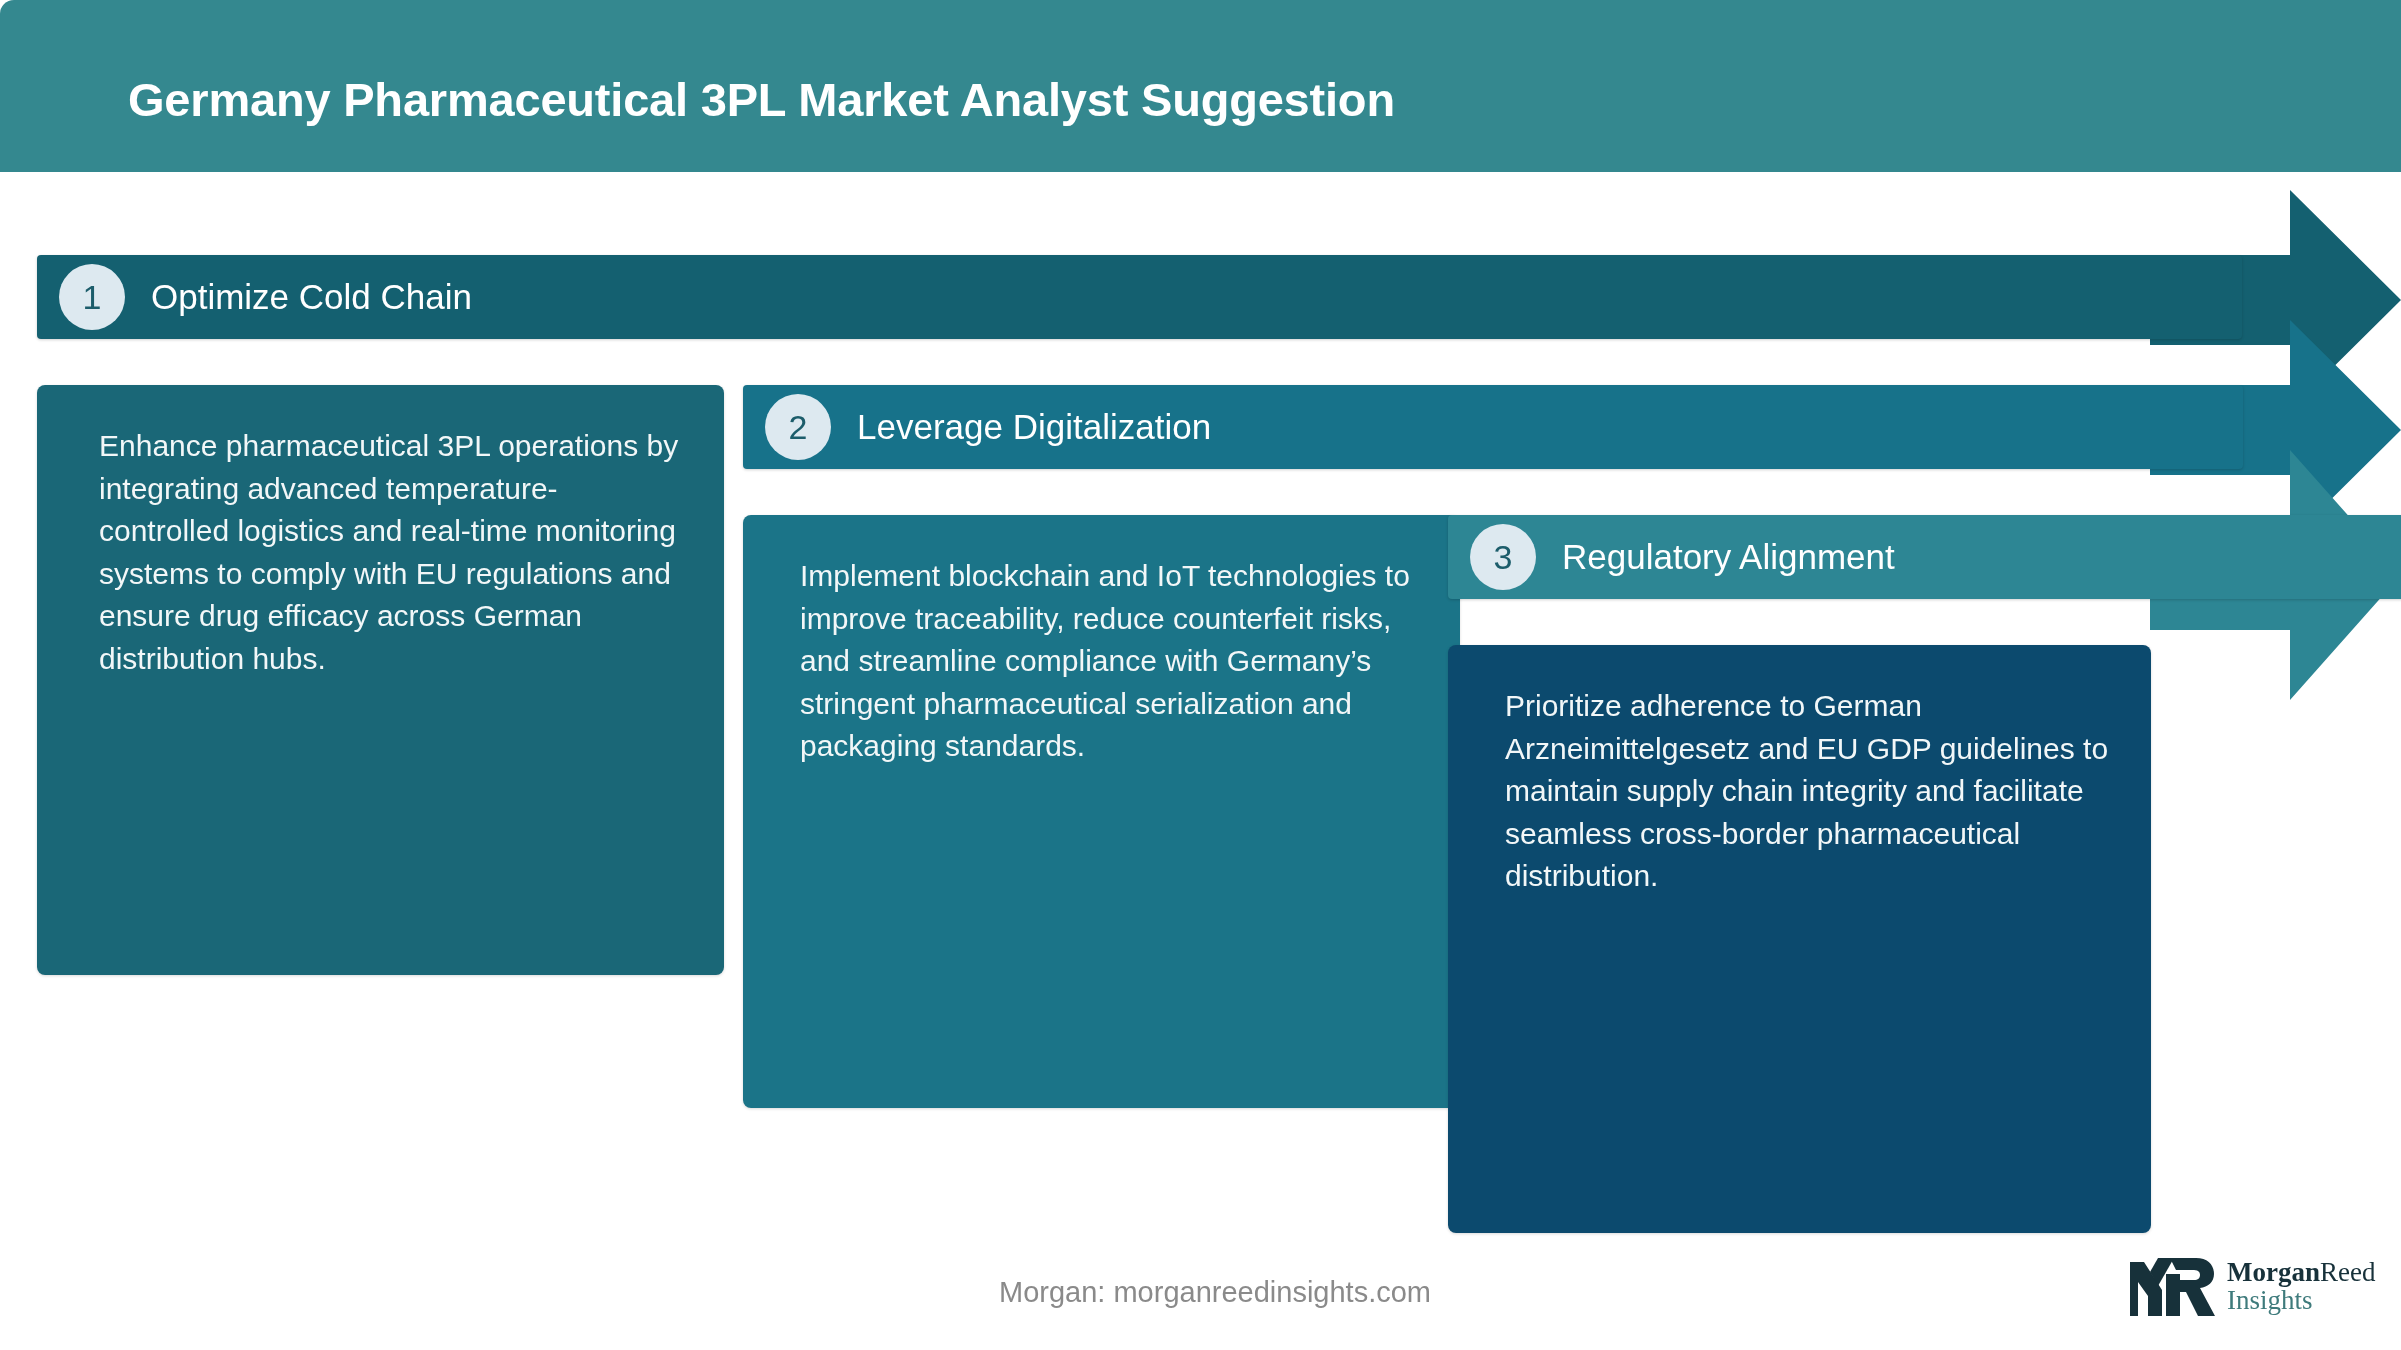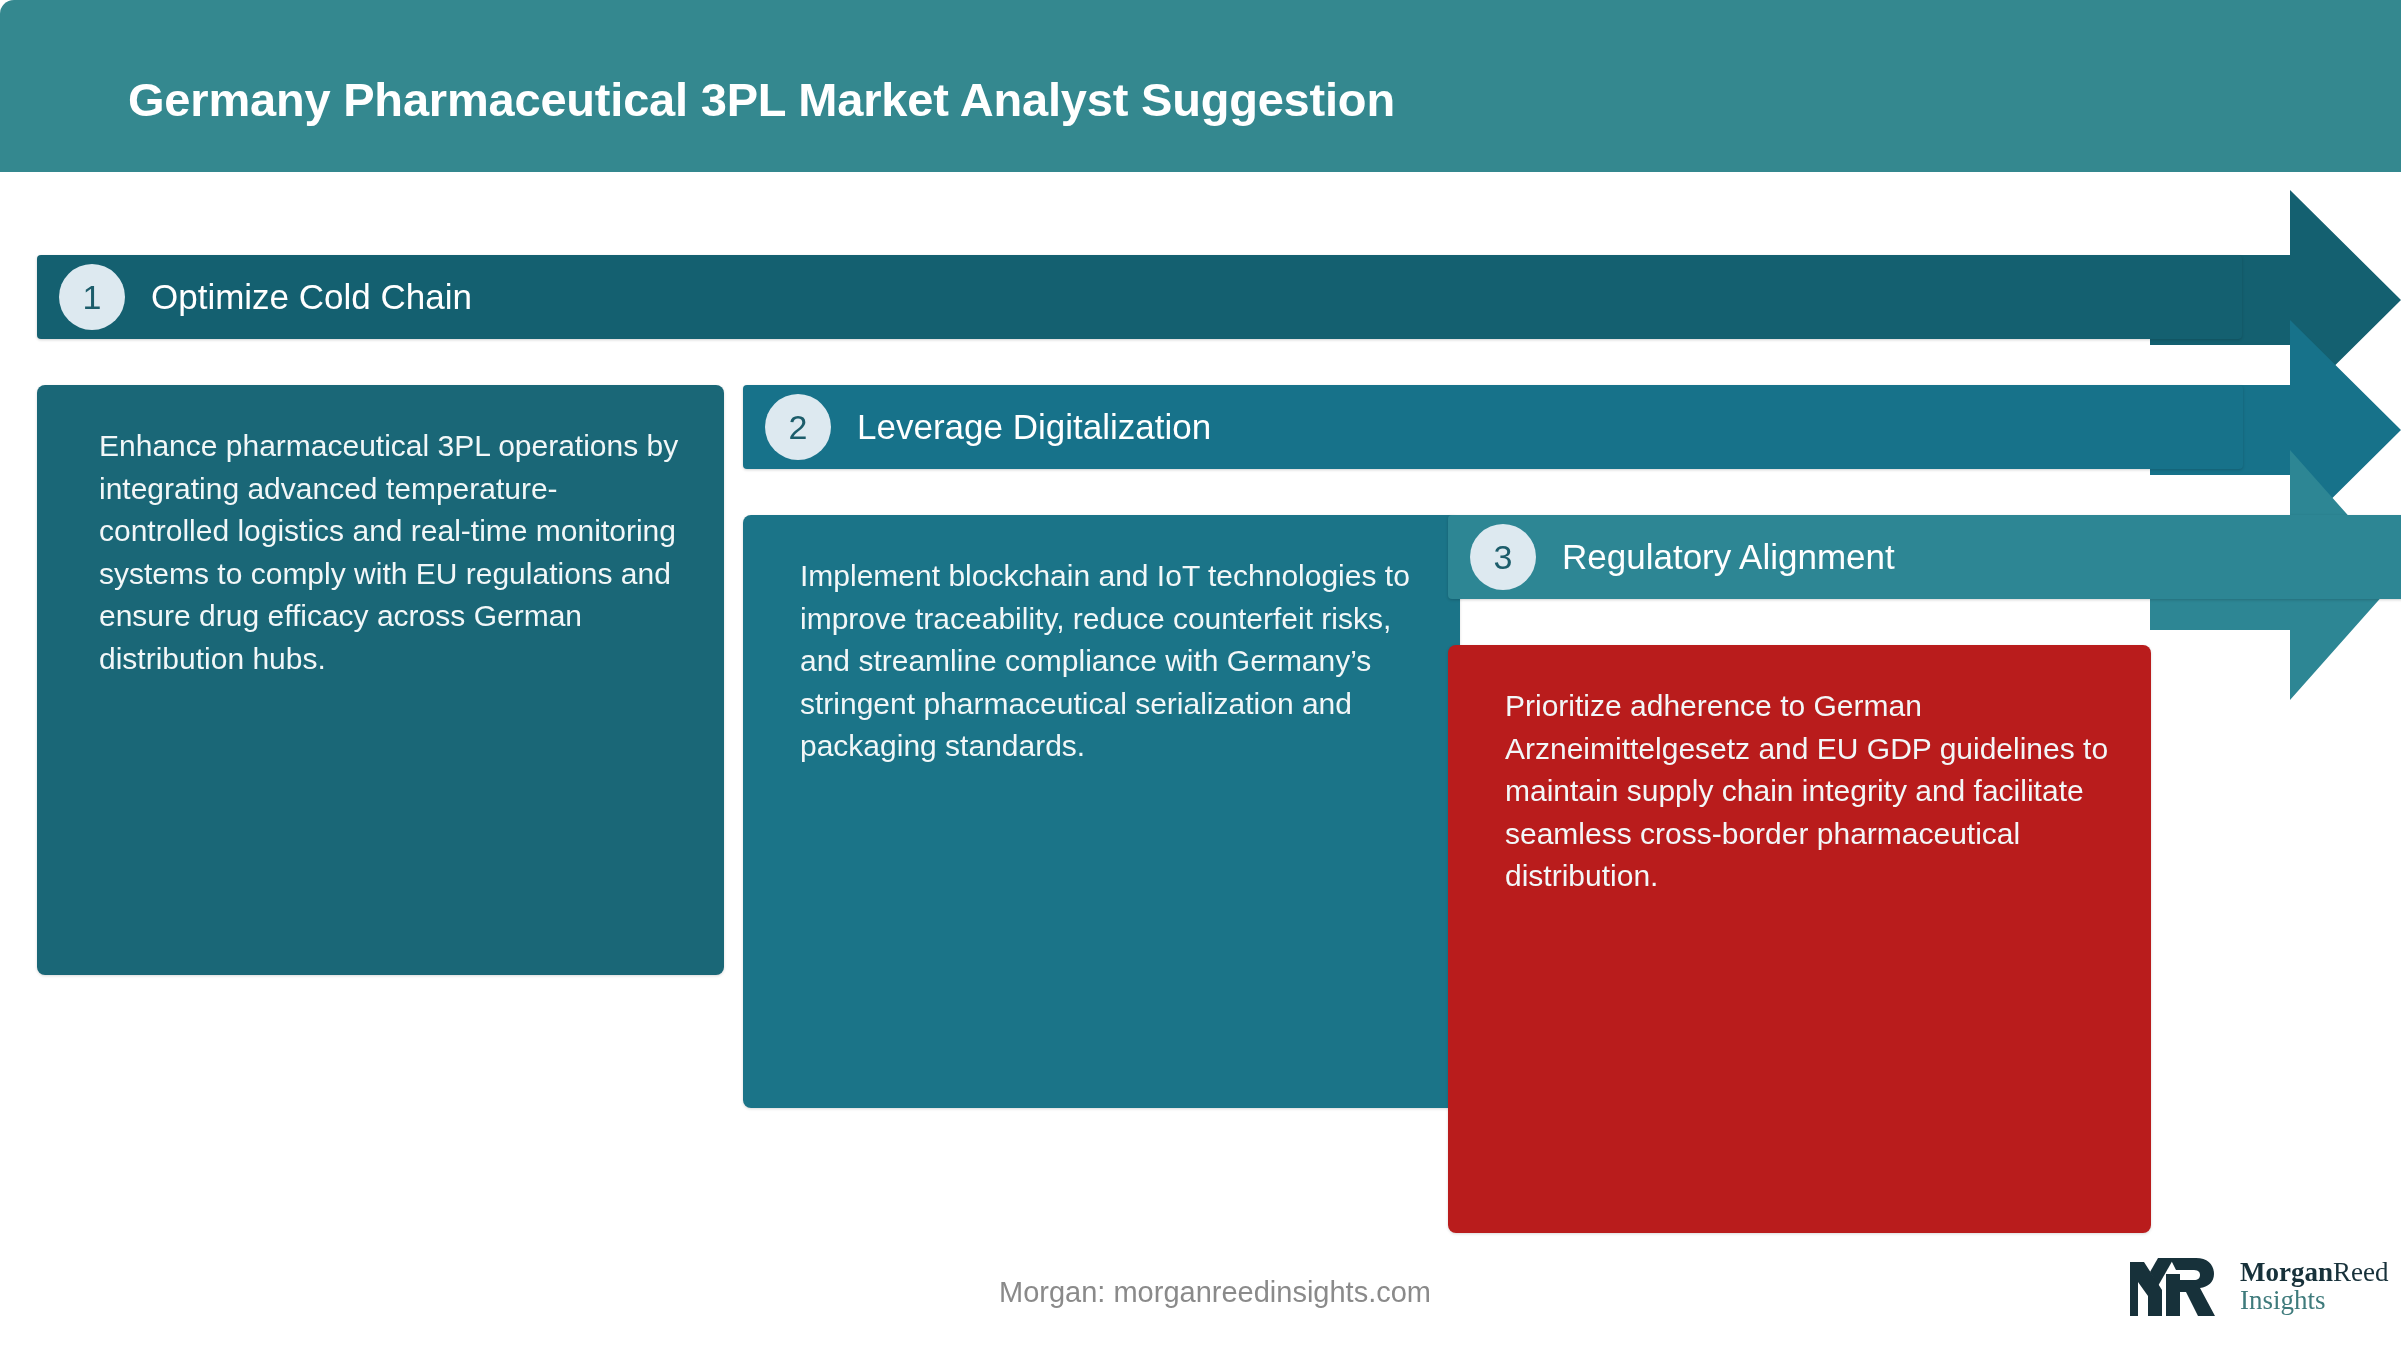--- a/index.html
+++ b/index.html
@@ -94,38 +94,38 @@
   
   #bar1 { left: 37px;  top: 255px; width: 2205px; height: 84px; background: #146070; padding-left: 22px; gap: 26px; }
   #body1 { left: 37px; top: 385px; width: 687px; height: 590px; background: #1a6777; padding: 40px 38px 0 62px; }
 
   
   #bar2 { left: 743px;  top: 385px; width: 1500px; height: 84px; background: #17728a; padding-left: 22px; gap: 26px; }
   #body2 { left: 743px; top: 515px; width: 717px; height: 593px; background: #1b7488; padding: 40px 38px 0 57px; }
 
   
   #bar3 { left: 1448px; top: 515px; width: 1052px; height: 84px; background: #2d8694; padding-left: 22px; gap: 26px; }
-  #body3 { left: 1448px; top: 645px; width: 703px; height: 588px; background: #b91c1c; padding: 40px 38px 0 57px; }
+  #body3 { left: 1448px; top: 645px; width: 703px; height: 588px; background: #0c4a6e; padding: 40px 38px 0 57px; }
 
   
   .source-text {
     position: absolute;
     left: 999px;
     top: 1276px;
     font-size: 29px;
     color: #8a8a8a;
     white-space: nowrap;
   }
   .logo {
     position: absolute;
     left: 2128px;
     top: 1256px;
     display: flex;
     align-items: center;
-    gap: 24px;
+    gap: 11px;
   }
   .logo-mark { flex: 0 0 auto; }
   .logo-words { display: flex; flex-direction: column; line-height: 1.02; }
   .logo-line1 { font-family: "Liberation Serif", serif; font-size: 27px; color: #17313a; white-space: nowrap; }
   .logo-line1 b { font-weight: bold; }
   .logo-line1 span.reed { font-weight: normal; }
   .logo-line2 { font-family: "Liberation Serif", serif; font-size: 27px; color: #3f7b7c; white-space: nowrap; }
 </style>
 </head>
 <body>

